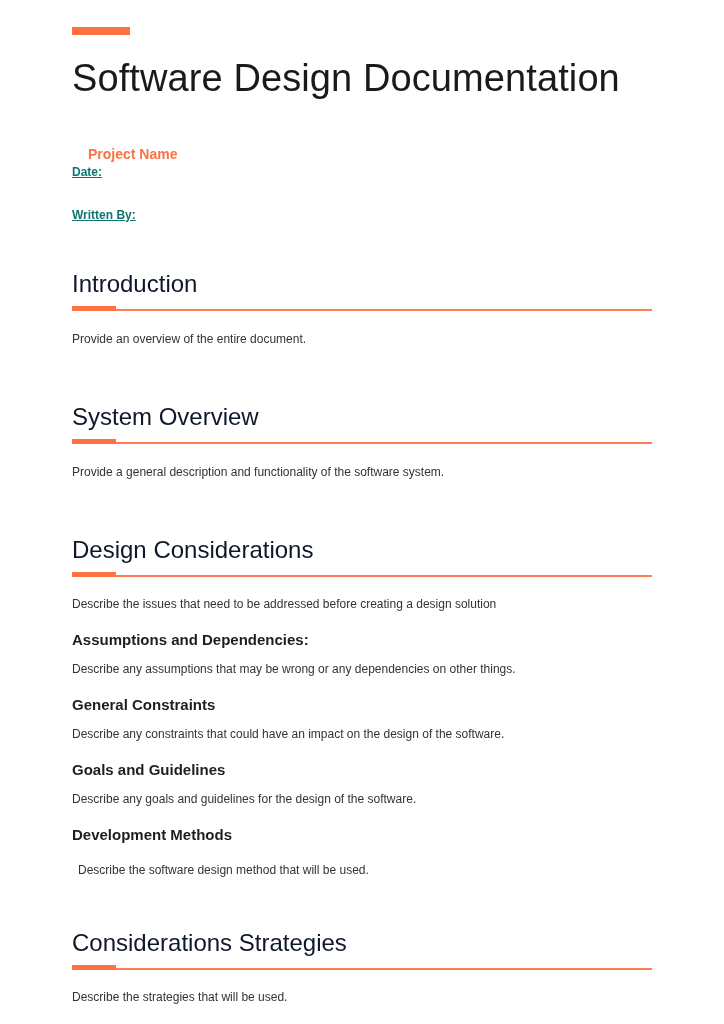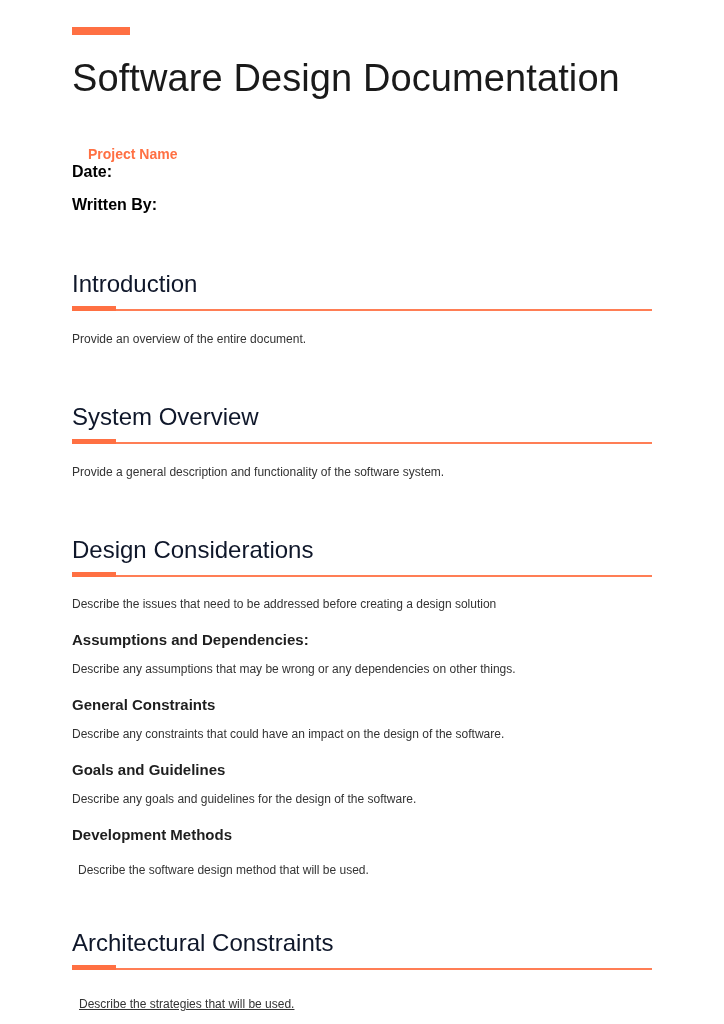--- a/index.html
+++ b/index.html
@@ -5,23 +5,23 @@
     html, body { margin: 0; padding: 0; background: #ffffff; }
     body {
       width: 724px; height: 1024px; position: relative; overflow: hidden;
       font-family: "Liberation Sans", "DejaVu Sans", sans-serif;
       color: #1c1c1c;
     }
     .abs { position: absolute; left: 72px; }
     .top-bar { top: 27px; width: 58px; height: 8px; background: var(--accent); }
     .doc-title { top: 55px; font-size: 38px; line-height: 46px; font-weight: 400; color: #1a1a1a; margin: 0; white-space: nowrap; letter-spacing: 0.1px; }
     .project-name { top: 126px; font-size: 14px; line-height: 24px; color: var(--accent); margin: 16px; font-weight: 700; }
-    .meta-label { font-size: 16px; line-height: 16px; font-weight: 700; color: #000000; }
+    .meta-label { font-size: 12px; line-height: 16px; font-weight: 700; color: #0f766e; text-decoration: underline; }
     .meta-date { top: 164px; }
-    .meta-author { top: 197px; }
+    .meta-author { top: 207px; }
 
     .section-title { font-size: 24px; line-height: 30px; font-weight: 400; color: #0f172a; margin: 0; white-space: nowrap; }
     .divider { width: 580px; height: 6px; position: absolute; left: 72px; }
     .divider .thick { position: absolute; left: 0; top: 0; width: 44px; height: 5px; background: var(--accent); }
     .divider .thin { position: absolute; left: 0; top: 3px; width: 580px; height: 2px; background: var(--accent); opacity: 0.9; }
     .body-text { font-size: 12px; line-height: 16px; color: #333; white-space: nowrap; text-align: right; }
     .sub-title { font-size: 15px; line-height: 20px; font-weight: 700; color: #1e1e1e; margin: 0; white-space: nowrap; }
   </style>
 </head>
 <body>
@@ -68,21 +68,21 @@
     <p class="abs body-text" style="top:726px;margin:0;">Describe any constraints that could have an impact on the design of the software.</p>
 
     <h3 class="abs sub-title" style="top:760px;">Goals and Guidelines</h3>
     <p class="abs body-text" style="top:791px;margin:0;">Describe any goals and guidelines for the design of the software.</p>
 
     <h3 class="abs sub-title" style="top:825px;">Development Methods</h3>
     <p class="abs body-text" style="top:856px;margin:6px;">Describe the software design method that will be used.</p>
   </section>
 
   <section>
-    <h2 class="abs section-title" style="top:928px;">Architectural Constraints</h2>
+    <h2 class="abs section-title" style="top:928px;">Considerations Strategies</h2>
     <div class="divider" style="top:965px;">
         <div class="thick"></div>
         <div class="thin"></div>
       </div>
-    <p class="abs body-text" style="top:989px;margin:7px;text-decoration:underline;">Describe the strategies that will be used.</p>
+    <p class="abs body-text" style="top:989px;margin:0;">Describe the strategies that will be used.</p>
   </section>
 
 </div>
 
 </body></html>

